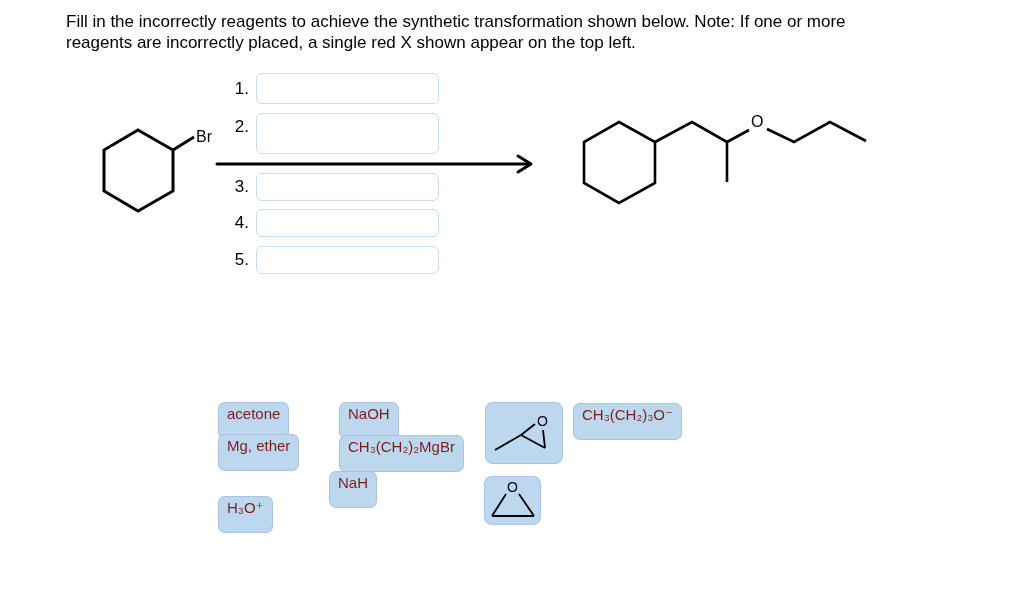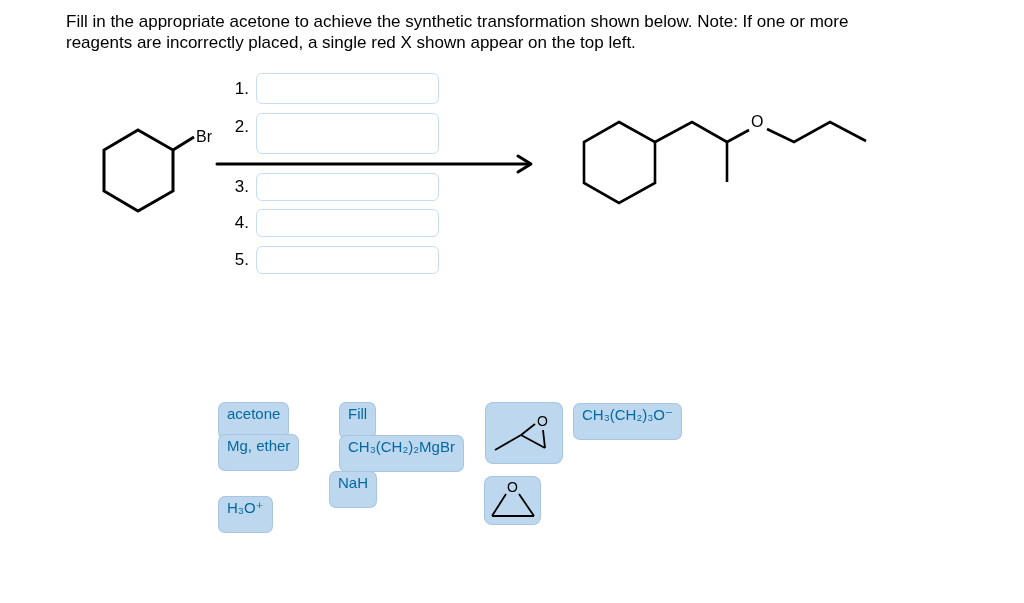--- a/index.html
+++ b/index.html
@@ -16,37 +16,37 @@
     font-size:17px;color:#000;
   }
   .drop-box{
     position:absolute;left:256px;width:183px;background:#ffffff;
     border:1px solid #c7ddf2;border-radius:6px;box-sizing:border-box;
     font-size:14px;padding:4px 6px;
   }
   .chip{
     position:absolute;background:#bdd7ee;border:1px solid rgba(140,175,210,0.45);
     border-radius:7px;padding:1px 8px 14px;font-size:15px;white-space:nowrap;
-    color:#0369a1;line-height:20px;
+    color:#7f1d1d;line-height:20px;
   }
   .chip-struct{
     position:absolute;background:#bdd7ee;border:1px solid rgba(140,175,210,0.45);
     border-radius:8px;
   }
   svg{position:absolute;overflow:visible;}
   .mol-line{stroke:#000;fill:none;}
   .mol-label{font-family:"Liberation Sans","DejaVu Sans",sans-serif;fill:#000;}
 </style>
 </head>
 <body>
 
 <div class="screen">
 
   <div class="title">
-    <span>Fill in the appropriate acetone to achieve the synthetic transformation shown below. Note: If one or more</span><br>
+    <span>Fill in the incorrectly reagents to achieve the synthetic transformation shown below. Note: If one or more</span><br>
     <span>reagents are incorrectly placed, a single red X shown appear on the top left.</span>
   </div>
 
   <svg style="left:95px;top:112px;" width="130" height="110" viewBox="95 112 130 110">
     <path class="mol-line" stroke-width="3" d="M138,130 L173,150 L173,191 L138,211 L104,191 L104,150 Z"></path>
     <path class="mol-line" stroke-width="3" d="M173,150 L194,137"></path>
     <text class="mol-label" x="196" y="142" font-size="16">Br</text>
   </svg>
 
   <div class="step-num" style="top:79px">1.</div>
@@ -72,21 +72,21 @@
     <path class="mol-line" stroke-width="2.6" d="M727,142 L727,182"></path>
     <path class="mol-line" stroke-width="2.6" d="M727,142 L749,130"></path>
     <text class="mol-label" x="751" y="127" font-size="16">O</text>
     <path class="mol-line" stroke-width="2.6" d="M767,129 L794,142 L830,122 L866,141"></path>
   </svg>
 
   <div class="chip" style="left:218px;top:402px">acetone</div>
   <div class="chip" style="left:218px;top:434px">Mg, ether</div>
   <div class="chip" style="left:218px;top:496px">H₃O⁺</div>
 
-  <div class="chip" style="left:339px;top:402px">Fill</div>
+  <div class="chip" style="left:339px;top:402px">NaOH</div>
   <div class="chip" style="left:339px;top:435px">CH₃(CH₂)₂MgBr</div>
   <div class="chip" style="left:329px;top:471px">NaH</div>
 
   <div class="chip-struct" style="left:485px;top:402px;width:76px;height:60px">
     <svg style="left:0;top:0;" width="76" height="60" viewBox="0 0 76 60">
       <text class="mol-label" x="51" y="23" font-size="14">O</text>
       <path class="mol-line" stroke-width="1.8" d="M35,32 L49,21"></path>
       <path class="mol-line" stroke-width="1.8" d="M59,45 L57,27"></path>
       <path class="mol-line" stroke-width="1.8" d="M35,32 L59,45"></path>
       <path class="mol-line" stroke-width="1.8" d="M35,32 L9,47"></path>

